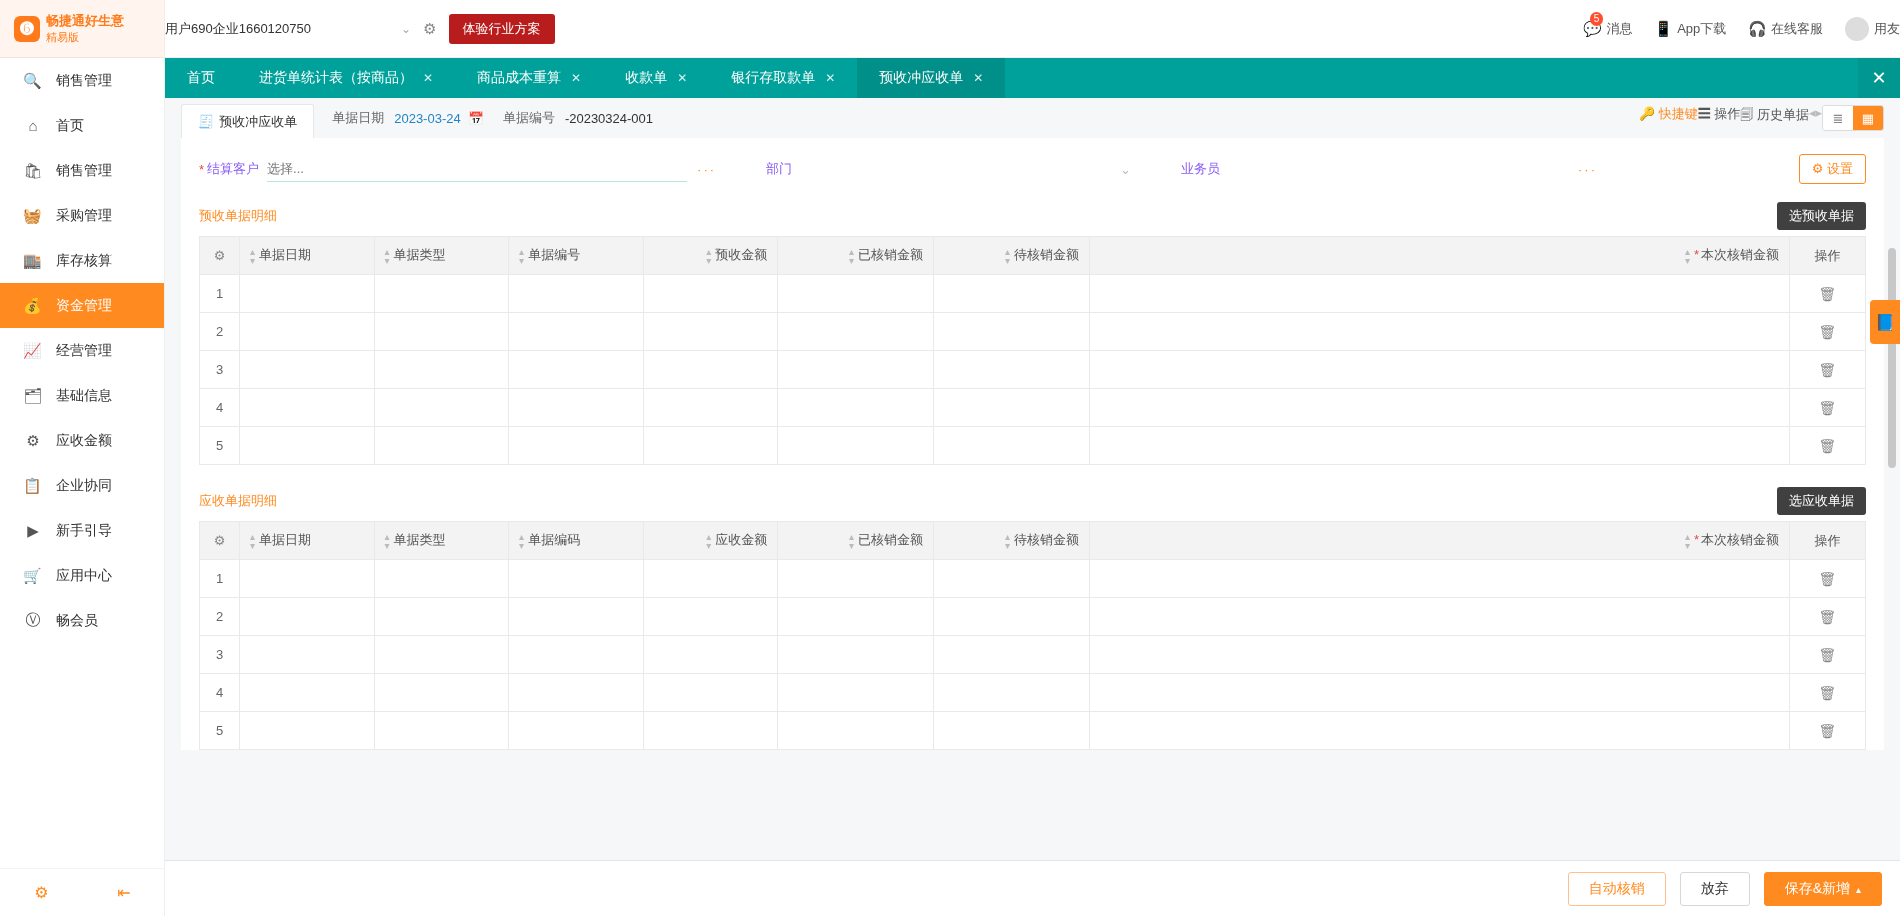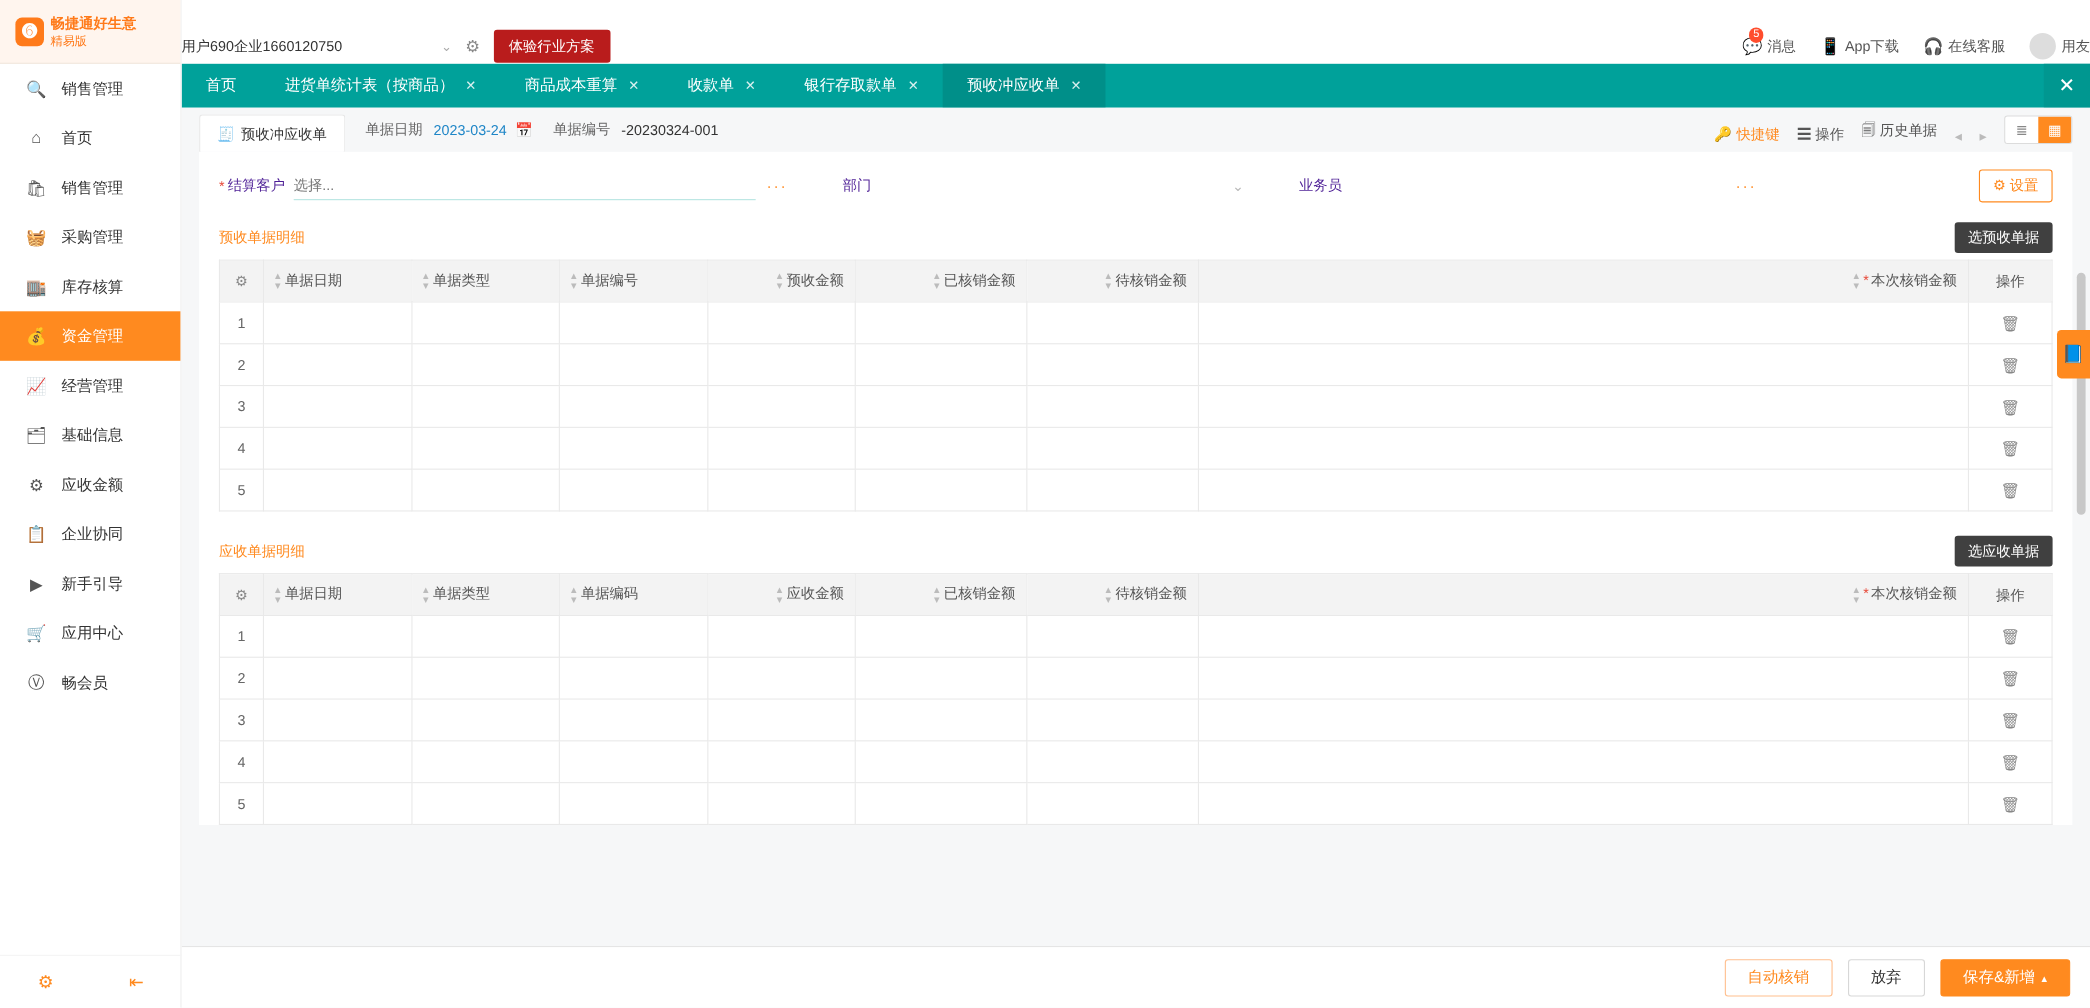--- a/index.html
+++ b/index.html
@@ -11,21 +11,21 @@
 .brand .logo { width: 26px; height: 26px; border-radius: 6px; background: #ff7a1a; color: #fff; font-weight: 700; display: flex; align-items: center; justify-content: center; margin-right: 6px; }
 .brand .t1 { color: #ff7a1a; font-size: 13px; font-weight: 600; }
 .brand .t2 { color: #ff7a1a; font-size: 11px; }
 .nav-item { height: 45px; display: flex; align-items: center; padding-left: 24px; font-size: 14px; color: #333; cursor: pointer; }
 .nav-item .ic { width: 18px; height: 18px; margin-right: 14px; display: inline-flex; align-items: center; justify-content: center; font-size: 15px; color: #555; }
 .nav-item.active { background: #ff8a1f; color: #fff; }
 .nav-item.active .ic { color: #fff; }
 .sidebar-footer { position: absolute; bottom: 0; left: 0; width: 165px; height: 48px; display: flex; align-items: center; justify-content: space-around; color: #ff8a1f; font-size: 16px; border-top: 1px solid #f4f4f4; }
 
 
-.header { position: absolute; left: 165px; top: 13px; right: 0; height: 58px; display: flex; align-items: center; padding: 0 0; border-bottom: 1px solid #eee; }
+.header { position: absolute; left: 165px; top: 0; right: 0; height: 58px; display: flex; align-items: center; padding: 0 0; border-bottom: 1px solid #eee; }
 .enterprise { display: flex; align-items: center; font-size: 13px; color: #333; }
 .enterprise .caret { margin-left: 90px; color: #aaa; font-size: 12px; }
 .gear { margin: 0 12px; color: #888; font-size: 15px; }
 .industry-btn { background: #b91c1c; color: #fff; border: 0; height: 30px; padding: 0 14px; border-radius: 3px; font-size: 13px; cursor: pointer; }
 .header-spacer { flex: 1; }
 .header-link { display: inline-flex; align-items: center; margin-left: 22px; font-size: 13px; color: #555; cursor: pointer; position: relative; }
 .header-link .ic { margin-right: 4px; font-size: 15px; }
 .badge { position: absolute; top: -8px; left: 6px; background: #ff4d2d; color: #fff; border-radius: 8px; font-size: 10px; padding: 0 4px; line-height: 14px; }
 .avatar { width: 24px; height: 24px; border-radius: 50%; background: #ddd; margin-right: 5px; display: inline-block; }
 
@@ -40,34 +40,34 @@
 .main { position: absolute; left: 165px; top: 98px; right: 0; bottom: 0; background: #f6f7f8; }
 
 
 .doctab-row { display: flex; align-items: center; height: 40px; padding: 0 16px; font-size: 13px; color: #555; background: #f6f7f8; }
 .doctab { background: #fff; height: 34px; margin-top: 6px; display: inline-flex; align-items: center; padding: 0 16px; border: 1px solid #e7e7e7; border-bottom: 0; border-radius: 3px 3px 0 0; color: #333; }
 .doctab .ic { color: #ff8a1f; margin-right: 5px; }
 .meta-lbl { margin-left: 18px; color: #666; }
 .meta-val { margin-left: 10px; color: #333; }
 .meta-val.link { color: #1f86c7; }
 .cal { color: #ff8a1f; margin-left: 8px; }
-.doctab-row .tools { margin-left: auto; display: flex; align-items: flex-end; gap: 16px; }
+.doctab-row .tools { margin-left: auto; display: flex; align-items: flex-start; }
 .tools .tool { color: #555; font-size: 13px; cursor: pointer; }
 .tools .shortcut { color: #ff8a1f; }
 .view-toggle { display: inline-flex; border: 1px solid #dcdcdc; border-radius: 3px; overflow: hidden; }
 .view-toggle span { width: 30px; height: 24px; display: flex; align-items: center; justify-content: center; font-size: 13px; background: #fff; color: #888; }
 .view-toggle span.active { background: #ff8a1f; color: #fff; }
 
 .doc-body { background: #fff; margin: 0 16px 0 16px; padding: 16px 18px 0 18px; }
 
 
 .form-row { display: flex; align-items: center; margin-bottom: 18px; font-size: 13px; }
 .form-field { display: flex; align-items: center; margin-right: 50px; }
 .form-field .req { color: #e74c3c; margin-right: 3px; }
-.form-field label { color: #4c1d95; width: auto; margin-right: 8px; }
+.form-field label { color: #8b5cf6; width: auto; margin-right: 8px; }
 .form-field .input { border: 0; border-bottom: 1px solid #b6e5e2; height: 26px; width: 420px; font-size: 13px; color: #999; outline: none; }
 .form-field .more { margin-left: 10px; color: #ff8a1f; letter-spacing: 2px; cursor: pointer; }
 .form-field .select-caret { color: #bbb; margin-left: 320px; }
 .settings-btn { margin-left: auto; border: 1px solid #ff8a1f; color: #ff8a1f; background: #fff; height: 30px; padding: 0 12px; border-radius: 3px; font-size: 13px; cursor: pointer; }
 
 
 .section-head { display: flex; align-items: center; margin-bottom: 6px; }
 .section-title { color: #ff8a1f; font-size: 13px; }
 .select-btn { margin-left: auto; background: #404040; color: #fff; border: 0; height: 28px; padding: 0 12px; font-size: 13px; border-radius: 3px; cursor: pointer; }
 

